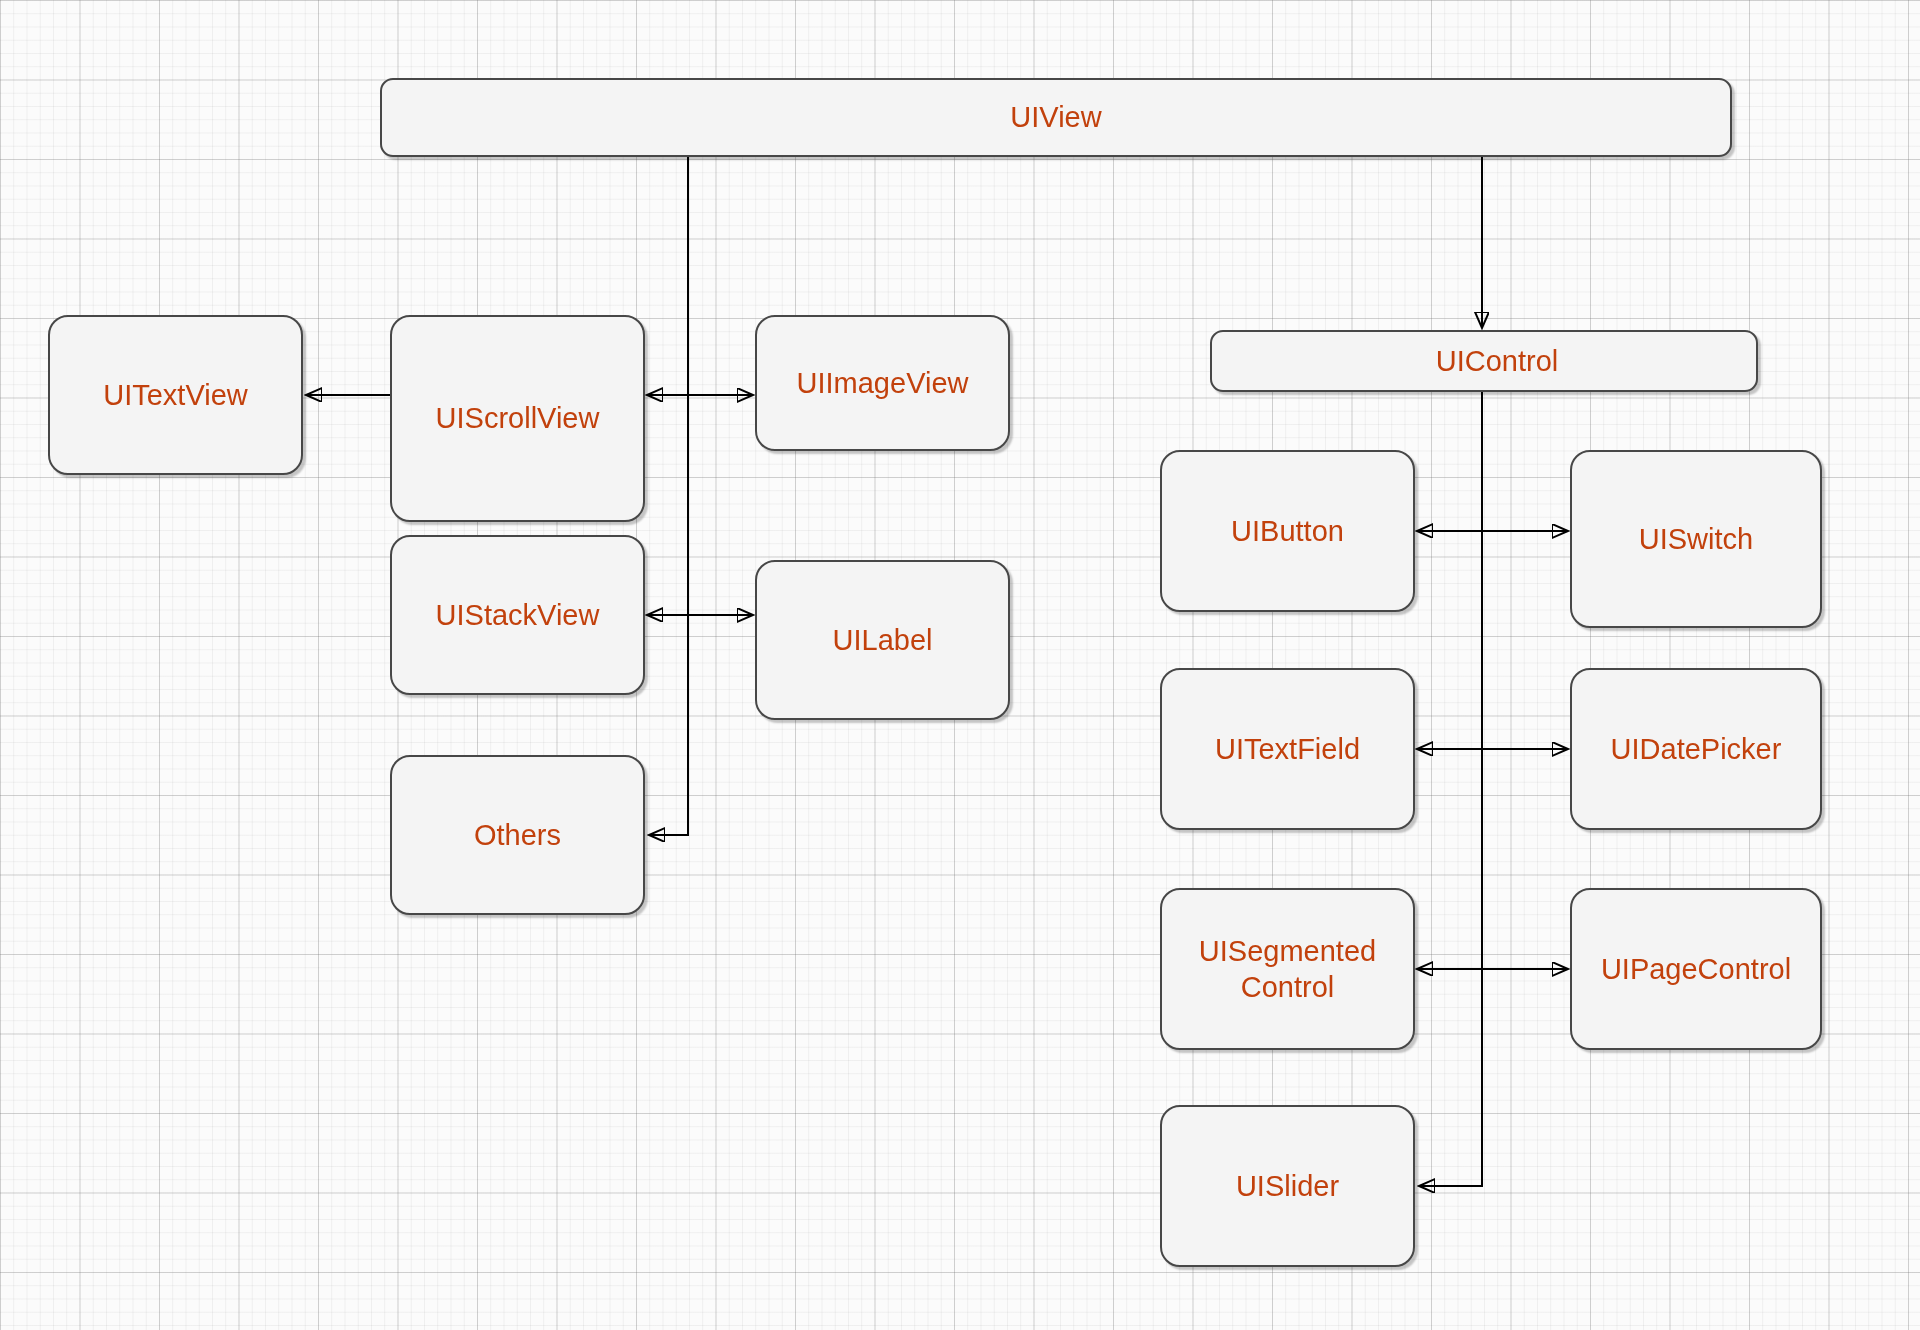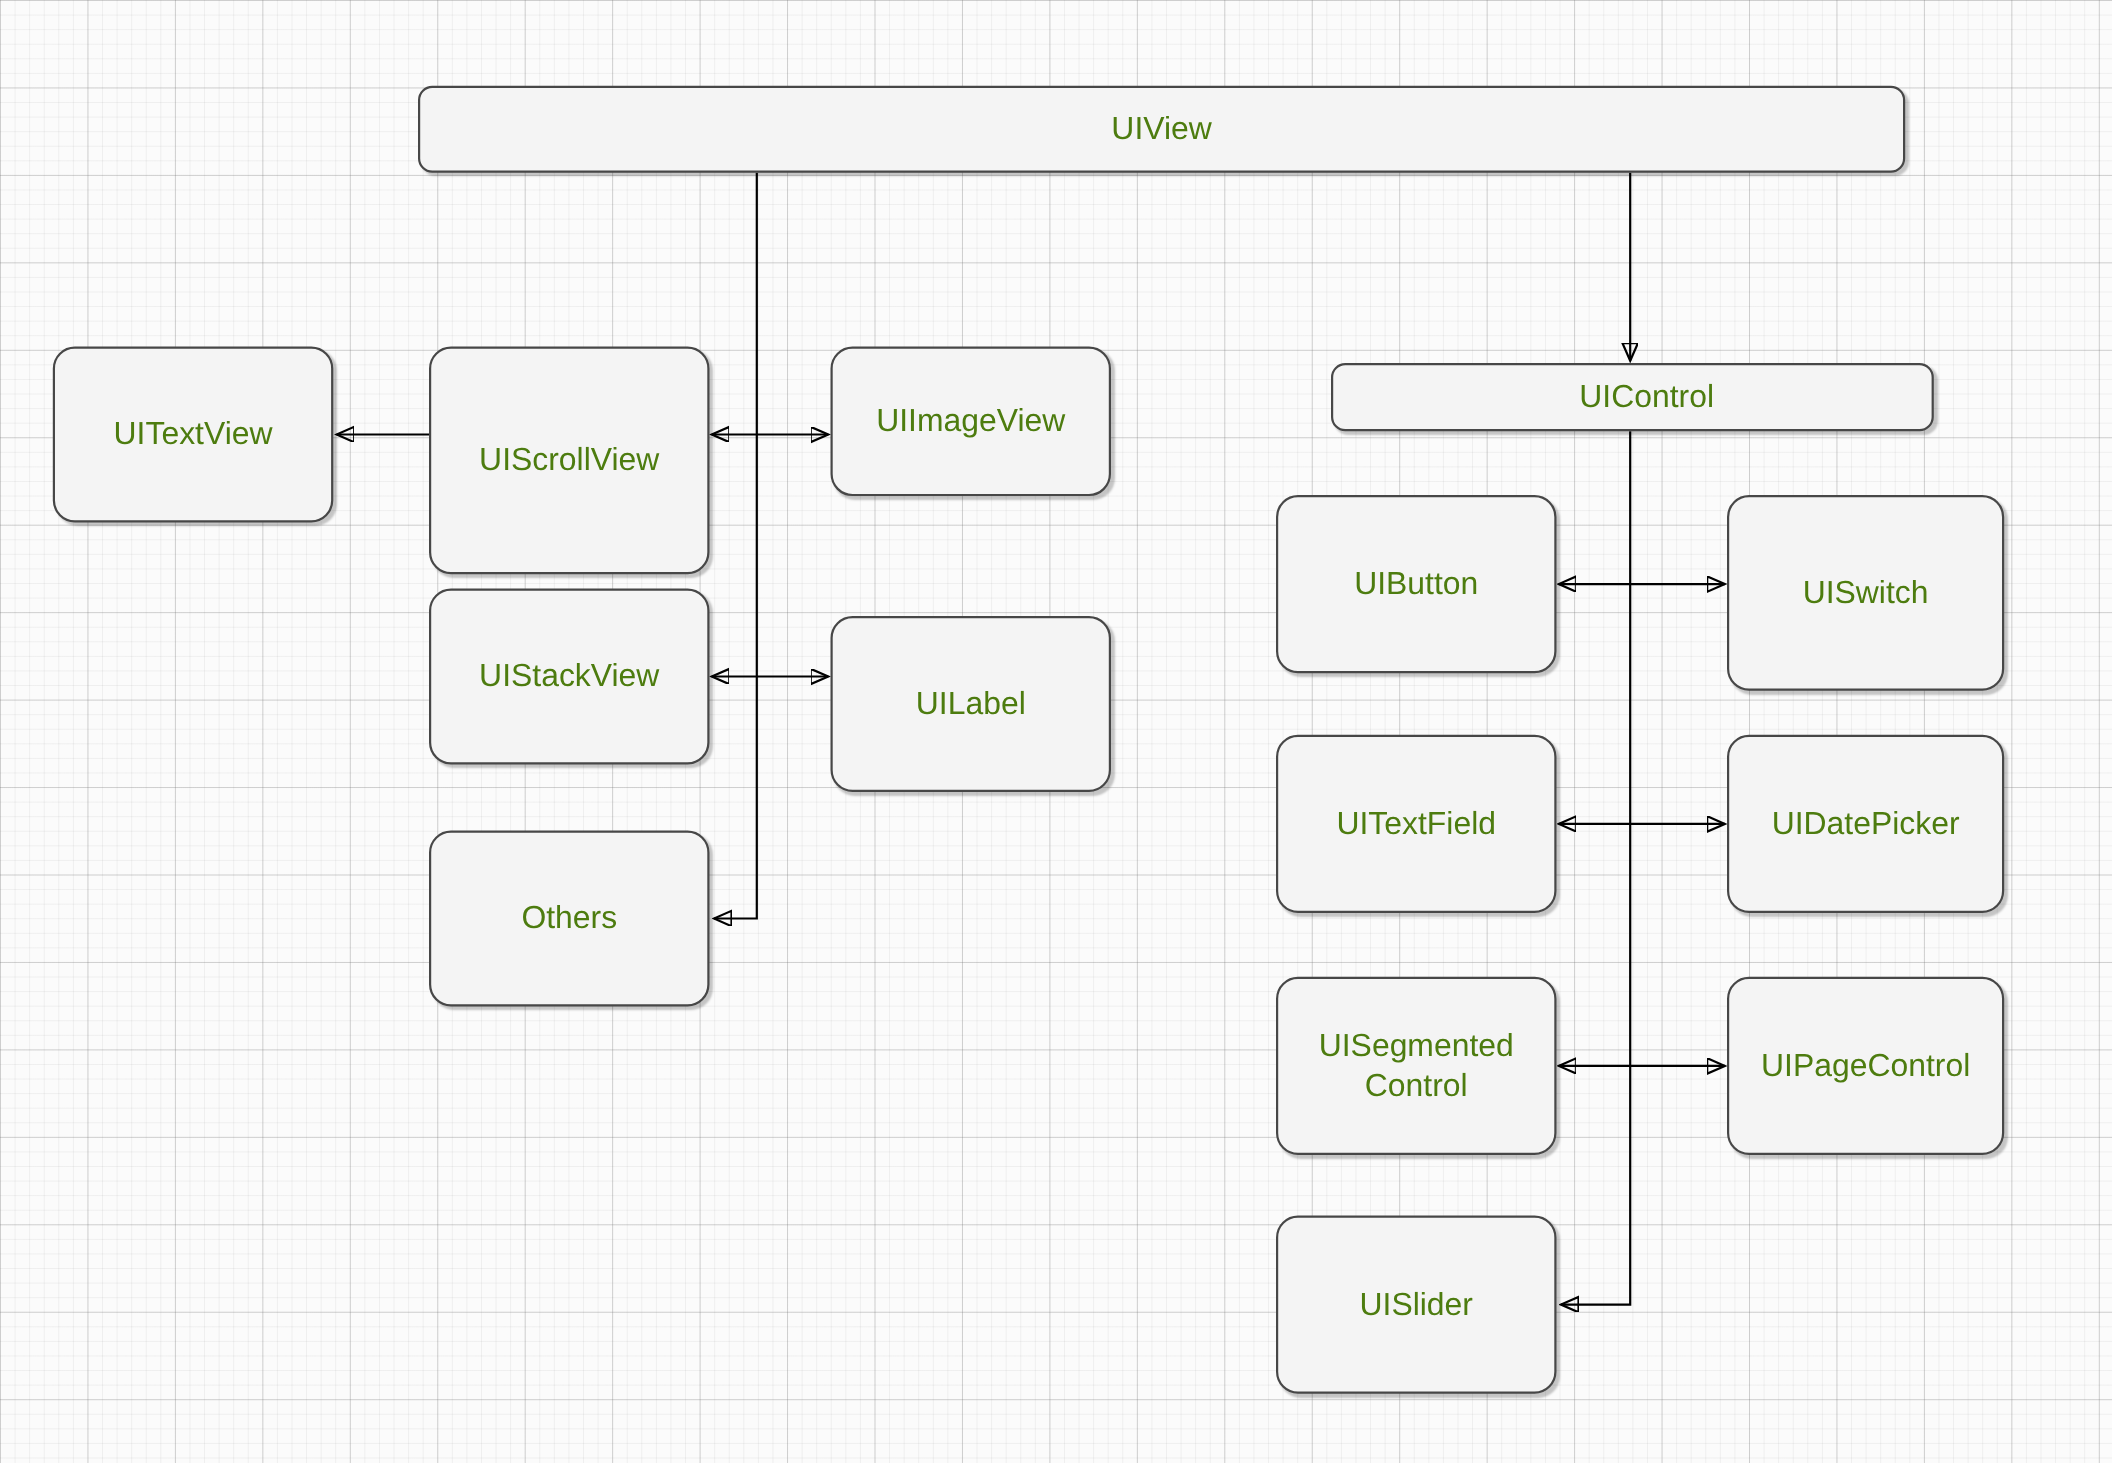--- a/index.html
+++ b/index.html
@@ -48,21 +48,21 @@
     background: #f4f4f4;
     border: 2px solid #474747;
     border-radius: 20px;
     box-shadow: 3px 3px 2px rgba(0,0,0,0.22);
     display: flex;
     align-items: center;
     justify-content: center;
     text-align: center;
     font-size: 29px;
     line-height: 1.25;
-    color: #4d7c0f;
+    color: #c2410c;
     padding: 0 14px;
   }
   .node.bar { border-radius: 13px; }
 
   #n-uiview            { left: 380px;  top: 78px;   width: 1352px; height: 79px;  }
   #n-uitextview        { left: 48px;   top: 315px;  width: 255px;  height: 160px; }
   #n-uiscrollview      { left: 390px;  top: 315px;  width: 255px;  height: 207px; }
   #n-uiimageview       { left: 755px;  top: 315px;  width: 255px;  height: 136px; }
   #n-uistackview       { left: 390px;  top: 535px;  width: 255px;  height: 160px; }
   #n-uilabel           { left: 755px;  top: 535px;  width: 255px;  height: 160px; margin-top: 25px; }

